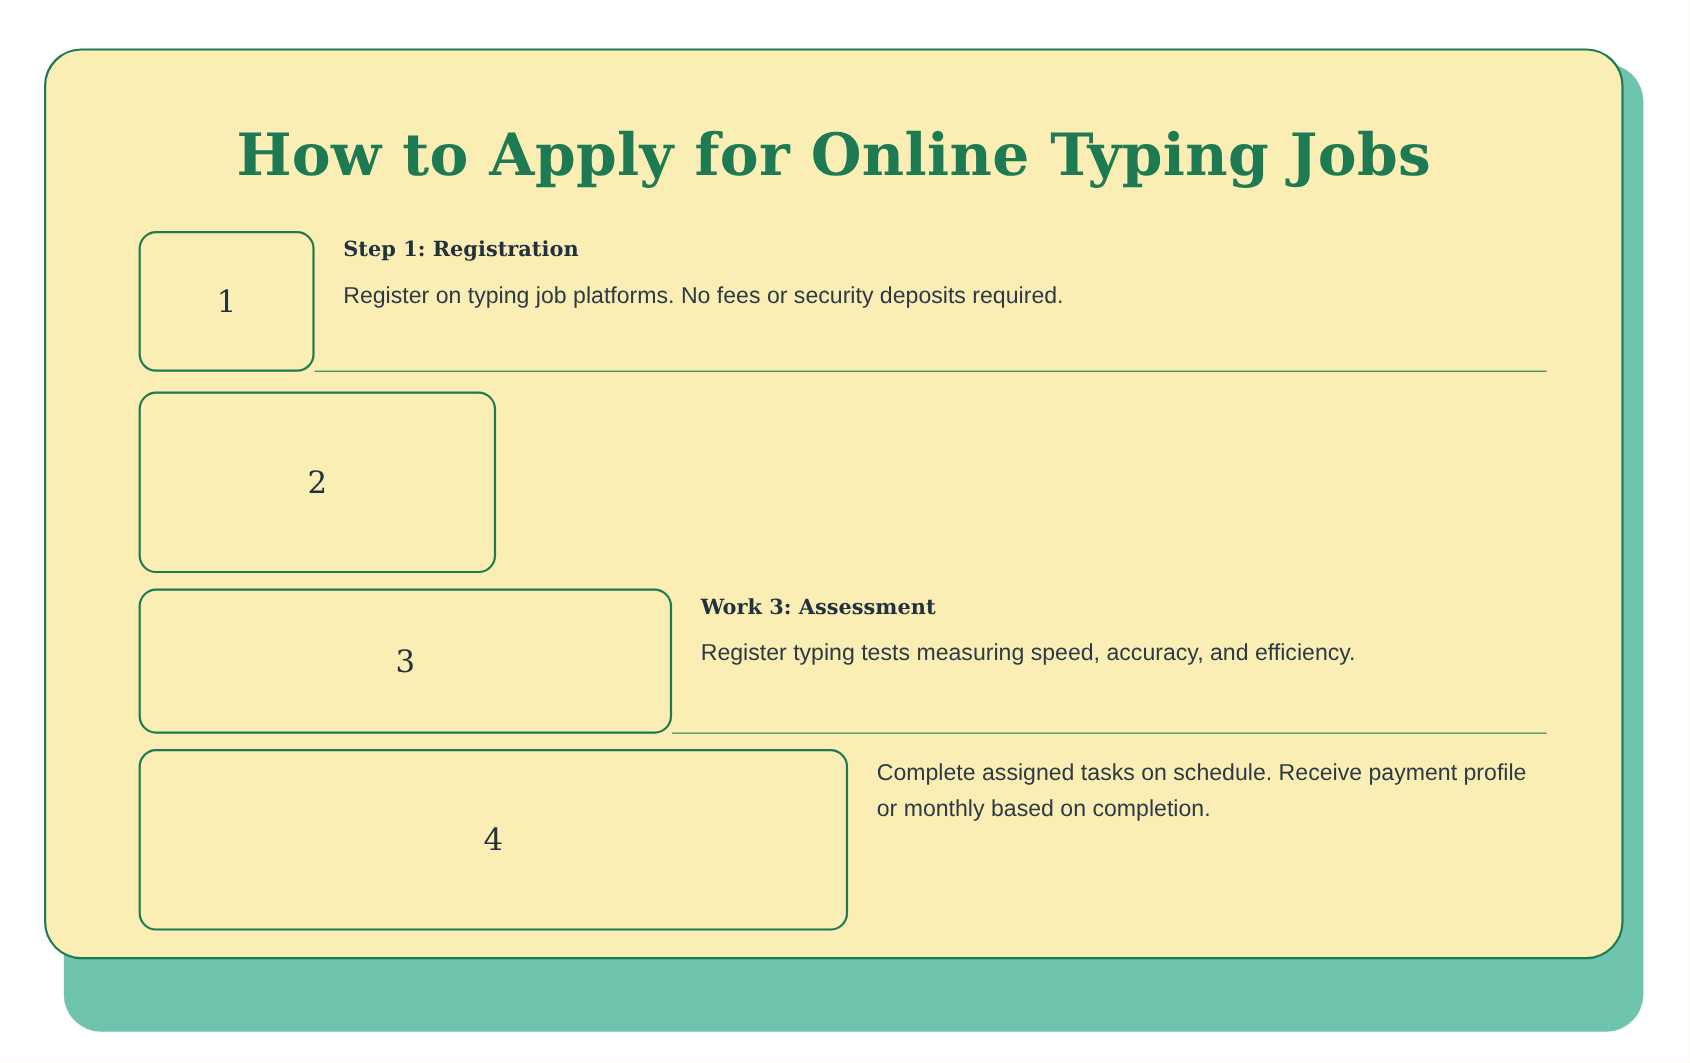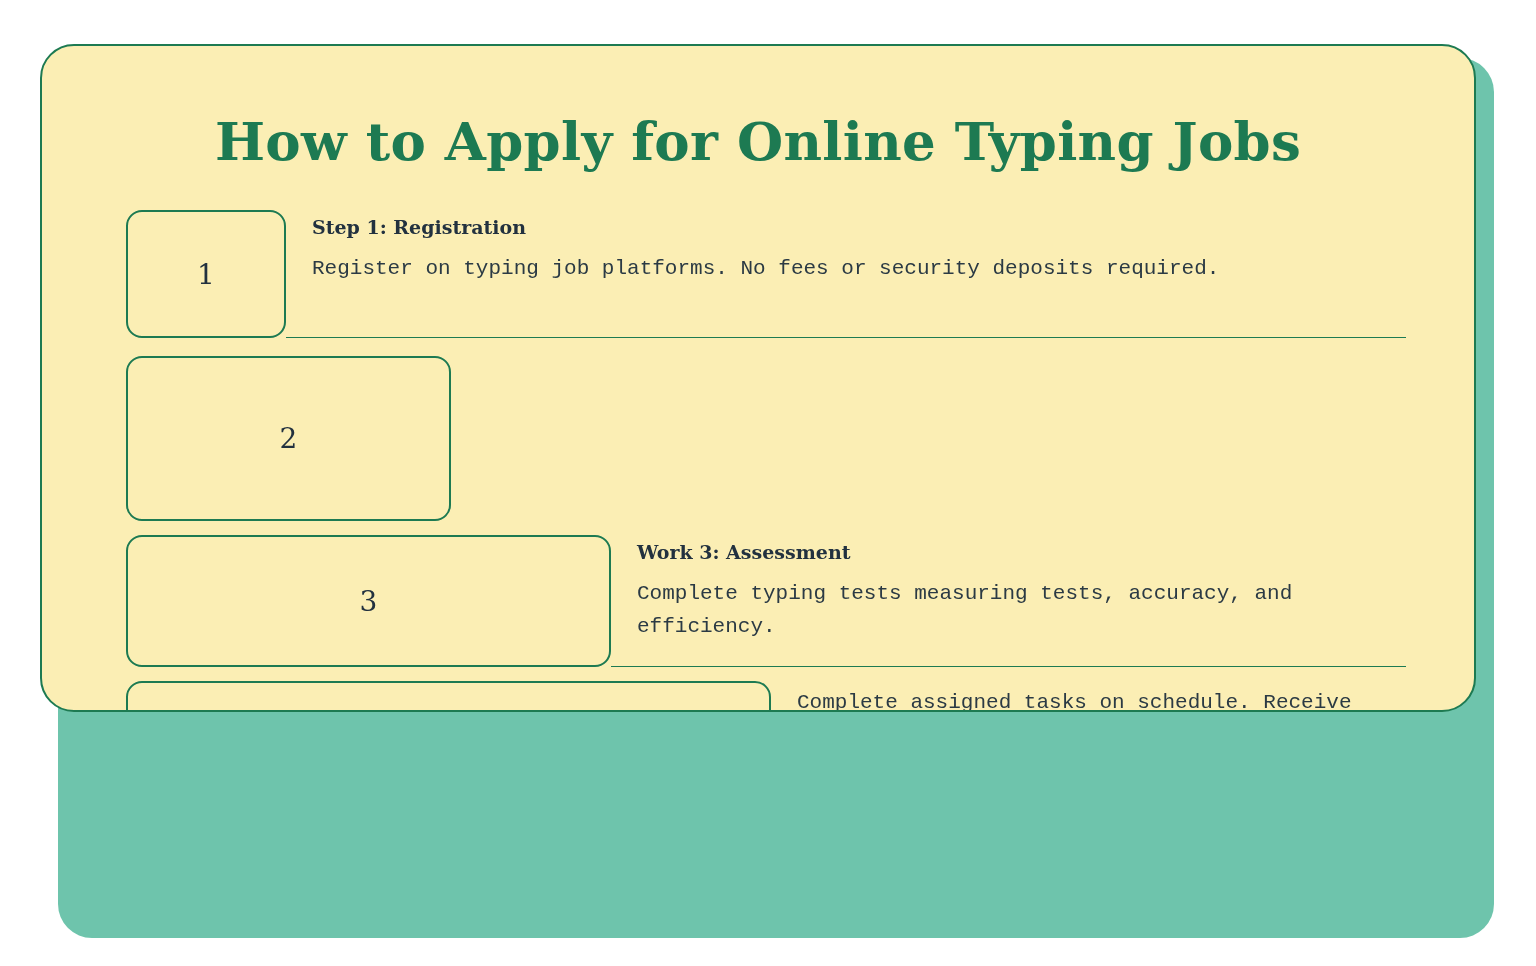--- a/index.html
+++ b/index.html
@@ -29,21 +29,21 @@
     height: 880px;
     background: #6ec4ac;
     border-radius: 34px;
   }
 
   .card {
     position: absolute;
     left: 40px;
     top: 44px;
     width: 1436px;
-    height: 668px;
+    height: 828px;
     background: #fbeeb4;
     border: 2px solid #1d7a52;
     border-radius: 34px;
     box-sizing: border-box;
     overflow: hidden;
   }
 
   .title {
     text-align: center;
     color: #1d7a52;
@@ -101,21 +101,21 @@
   .step-title {
     font-family: "DejaVu Serif", serif;
     font-weight: 700;
     font-size: 19px;
     color: #22313f;
     margin: 0 0 14px 0;
     line-height: 1.2;
   }
 
   .step-desc {
-    font-family: Liberation Mono, monospace;
+    font-family: Liberation Sans, sans-serif;
     font-size: 21px;
     color: #2b3a44;
     line-height: 1.55;
     margin: 0 0 16px 0;
     max-width: 960px;
   }
 
   
   .row-1 .num-box { width: 160px; height: 128px; }
   .row-1 { margin-bottom: 18px; }
@@ -149,21 +149,21 @@
       </div>
 
       <div class="step-row row-2">
         <div class="num-box">2</div>
       </div>
 
       <div class="step-row row-3">
         <div class="num-box">3</div>
         <div class="text-col">
           <div class="step-title">Work 3: Assessment</div>
-          <div class="step-desc">Complete typing tests measuring tests, accuracy, and efficiency.</div>
+          <div class="step-desc">Register typing tests measuring speed, accuracy, and efficiency.</div>
         </div>
       </div>
 
       <div class="step-row row-4">
         <div class="num-box">4</div>
         <div class="text-col">
           <div class="step-desc">Complete assigned tasks on schedule. Receive payment profile or monthly based on completion.</div>
         </div>
       </div>
 

